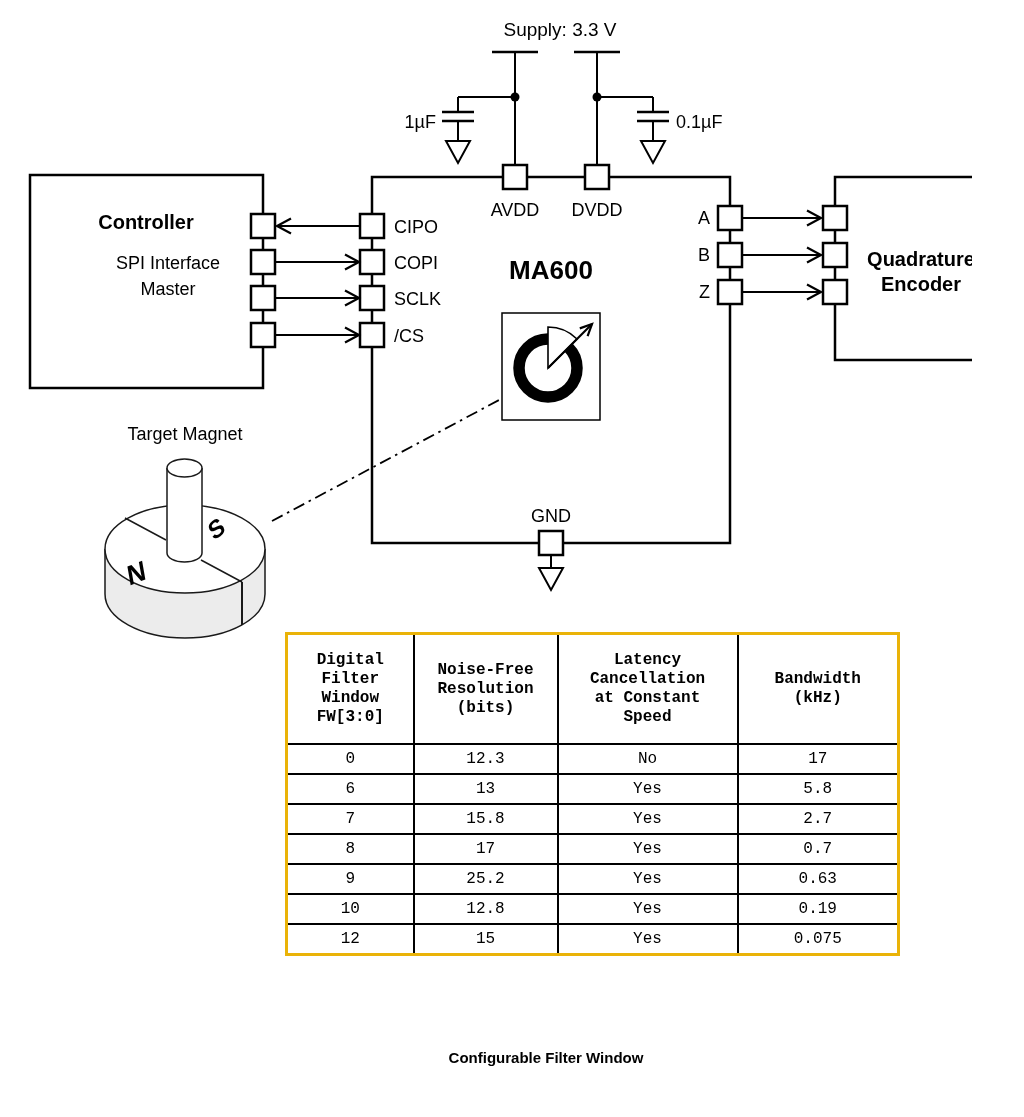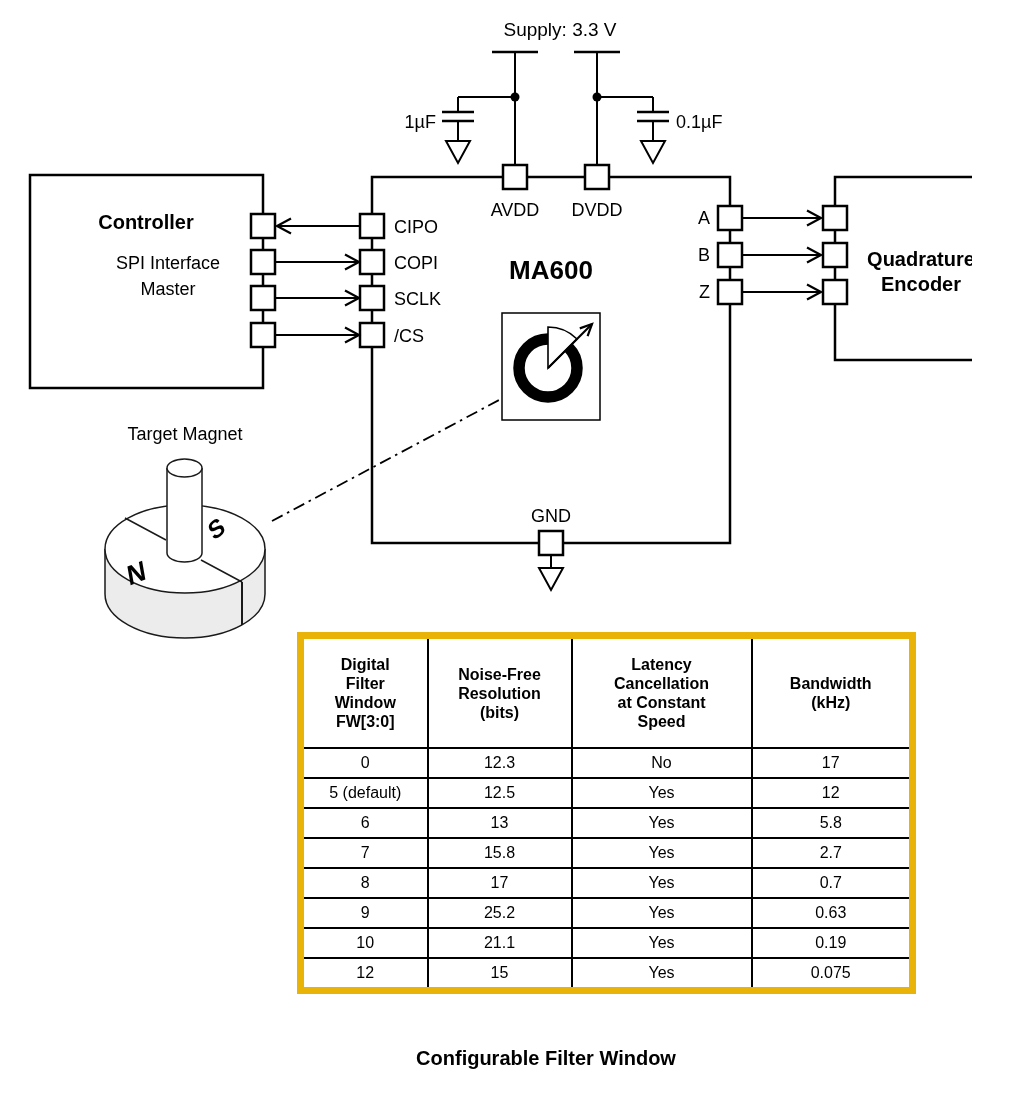--- a/index.html
+++ b/index.html
@@ -8,24 +8,25 @@
     width:972px;height:1117px;
     background:#fff;
     font-family:"Liberation Sans",sans-serif;
     color:#000;
     overflow:hidden;
   }
   #diagram-svg{position:absolute;left:0;top:0;}
   svg text{fill:#000;stroke:none;}
 
   table.filter-table{
-    position:absolute;left:297px;top:632px;
+    position:absolute;left:285px;top:632px;
     border-collapse:collapse;
     table-layout:fixed;
-    border:7px solid #eab308;
+    border:3px solid #eab308;
+    font-family:Liberation Mono, monospace;
   }
   .filter-table th,.filter-table td{
     border:2px solid #000;
     text-align:center;
     vertical-align:middle;
     font-size:16px;
     padding:0 3px;
     background:#fff;
   }
   .filter-table th{
@@ -33,21 +34,21 @@
     white-space:pre-line;
     line-height:19px;
     height:108px;
   }
   .filter-table td{
     height:28px;
     font-weight:normal;
   }
   .caption{
     position:absolute;left:240px;top:1047px;width:612px;
-    text-align:center;font-weight:bold;font-size:20px;line-height:22px;
+    text-align:center;font-weight:bold;font-size:15px;line-height:22px;
   }
 </style>
 </head>
 <body>
 
 <div id="canvas">
 
   <svg id="diagram-svg" width="1024" height="650" viewBox="0 0 1024 650">
 
     <g stroke="#000" fill="none">
@@ -200,26 +201,20 @@
       </tr>
     </thead>
     <tbody>
       <tr>
         <td>0</td>
         <td>12.3</td>
         <td>No</td>
         <td>17</td>
       </tr>
       <tr>
-        <td>5 (default)</td>
-        <td>12.5</td>
-        <td>Yes</td>
-        <td>12</td>
-      </tr>
-      <tr>
         <td>6</td>
         <td>13</td>
         <td>Yes</td>
         <td>5.8</td>
       </tr>
       <tr>
         <td>7</td>
         <td>15.8</td>
         <td>Yes</td>
         <td>2.7</td>
@@ -231,21 +226,21 @@
         <td>0.7</td>
       </tr>
       <tr>
         <td>9</td>
         <td>25.2</td>
         <td>Yes</td>
         <td>0.63</td>
       </tr>
       <tr>
         <td>10</td>
-        <td>21.1</td>
+        <td>12.8</td>
         <td>Yes</td>
         <td>0.19</td>
       </tr>
       <tr>
         <td>12</td>
         <td>15</td>
         <td>Yes</td>
         <td>0.075</td>
       </tr>
     </tbody>

